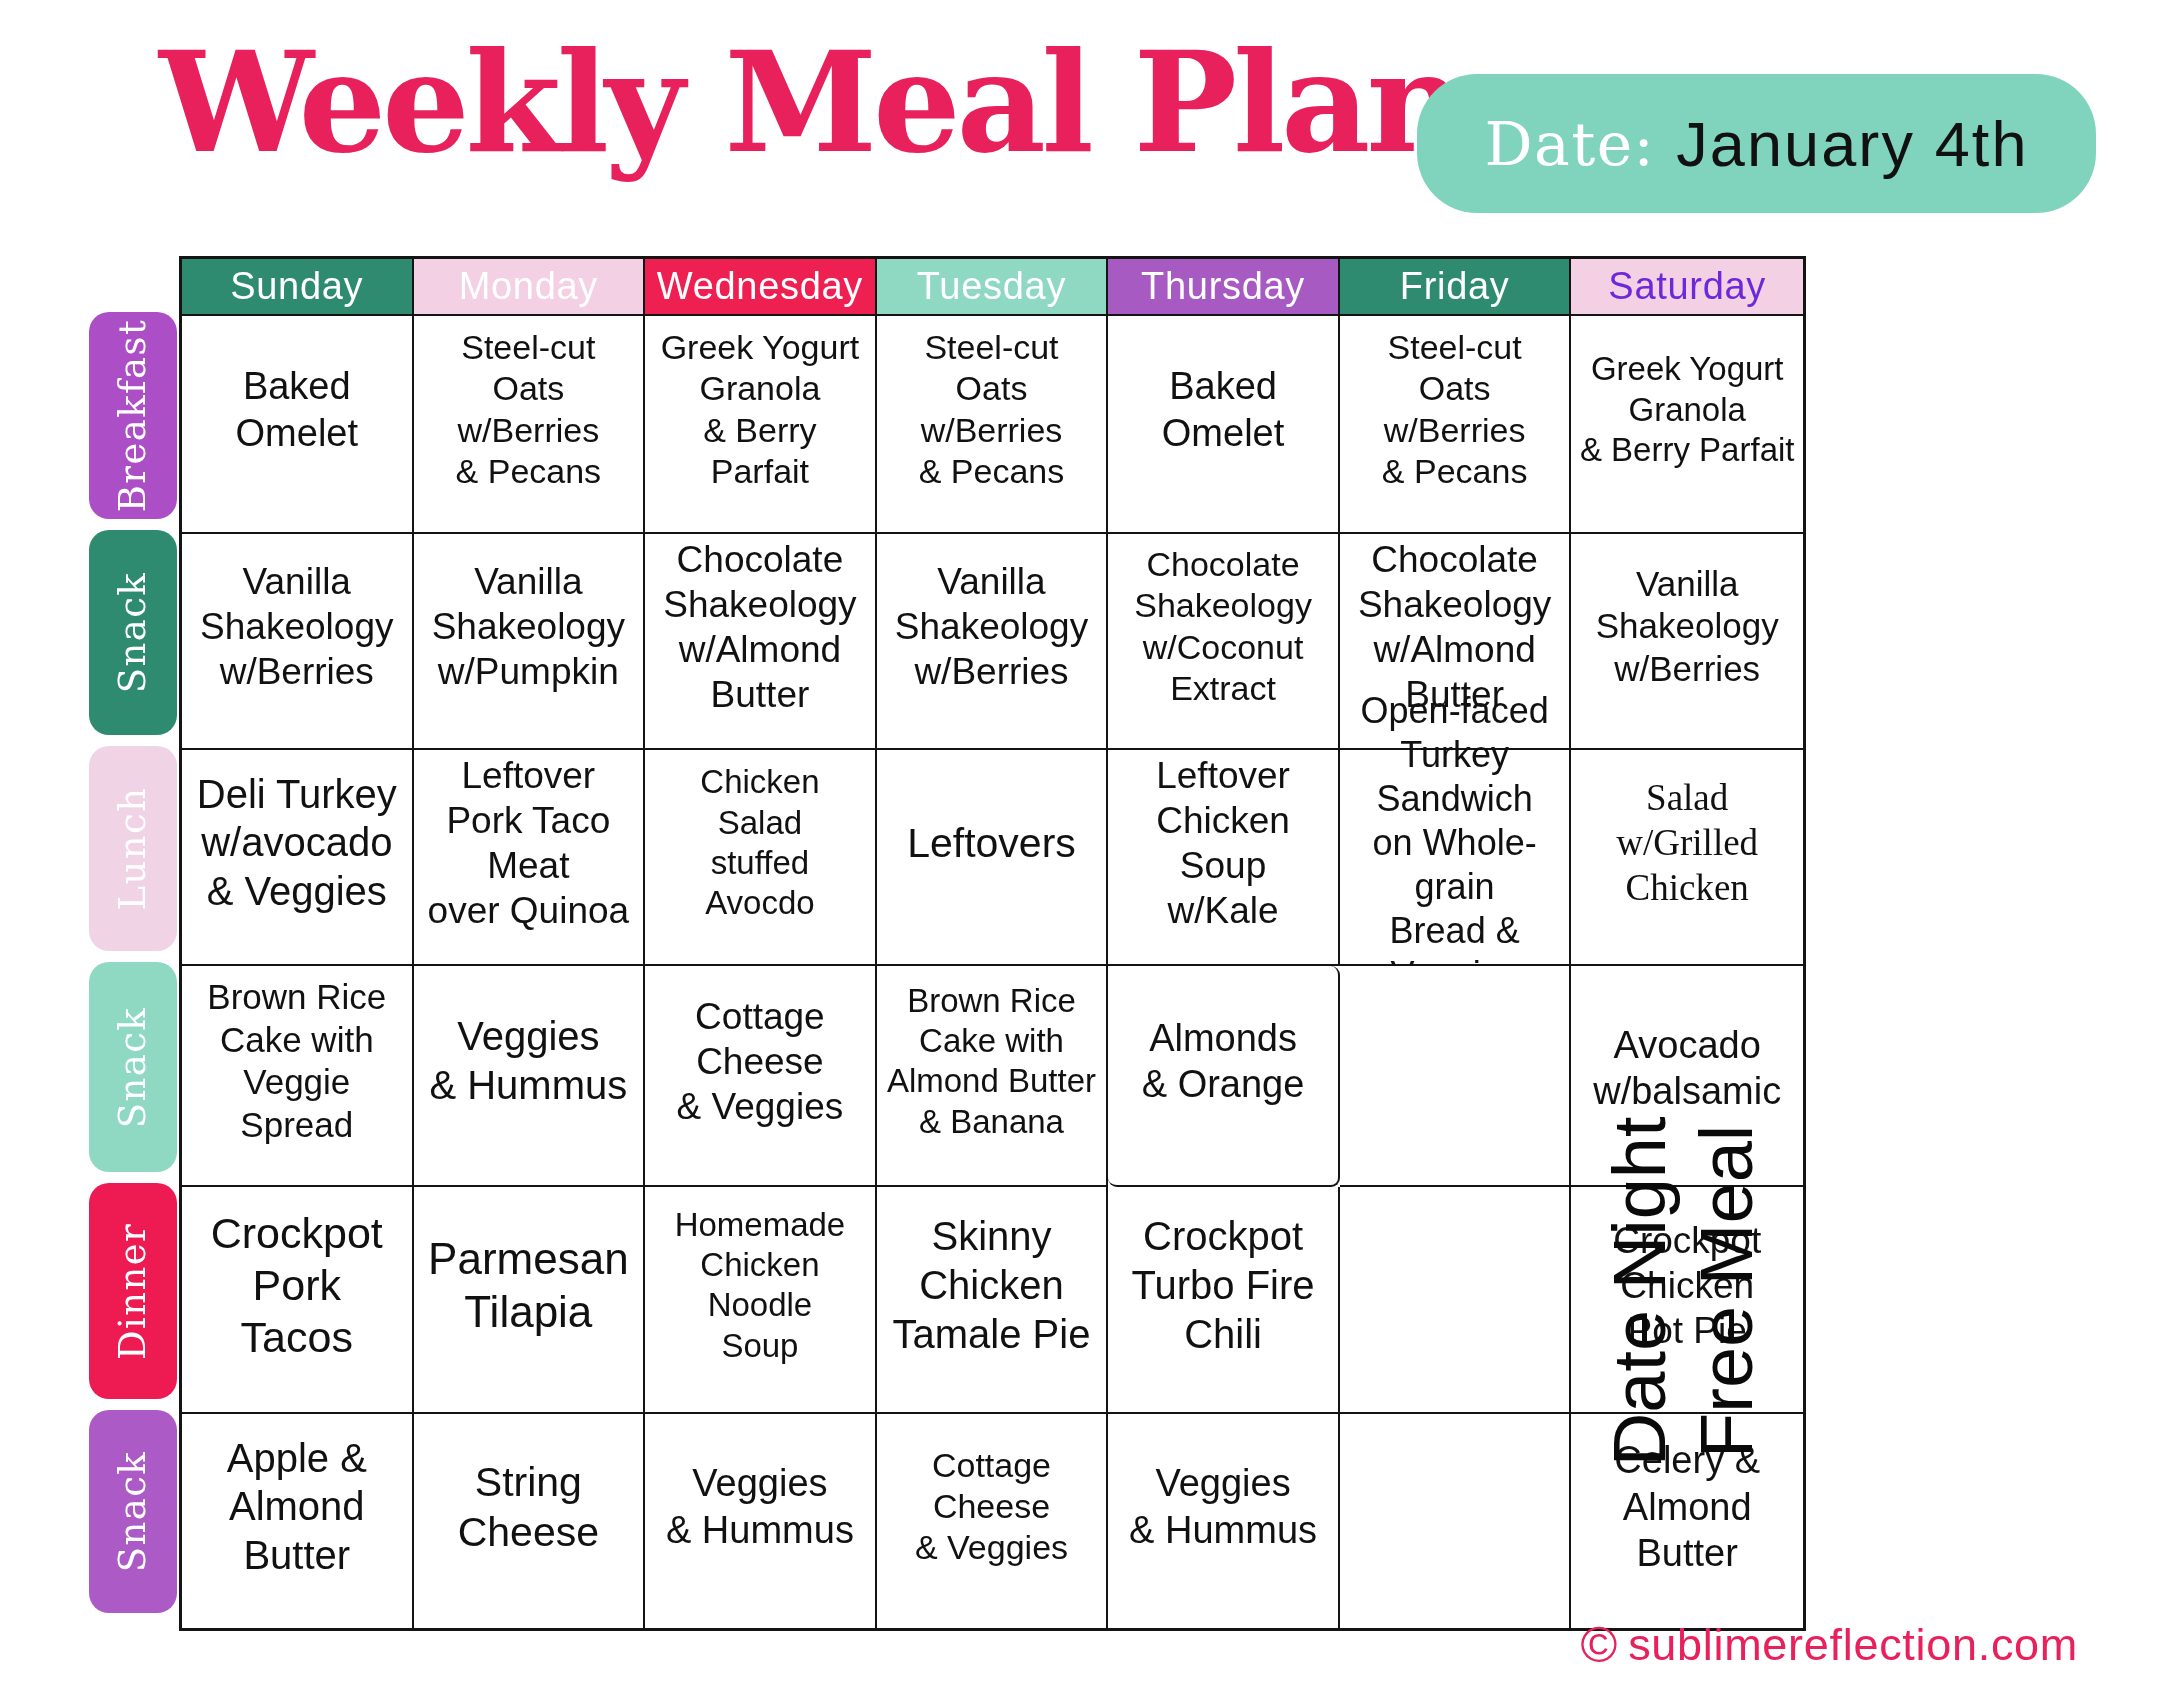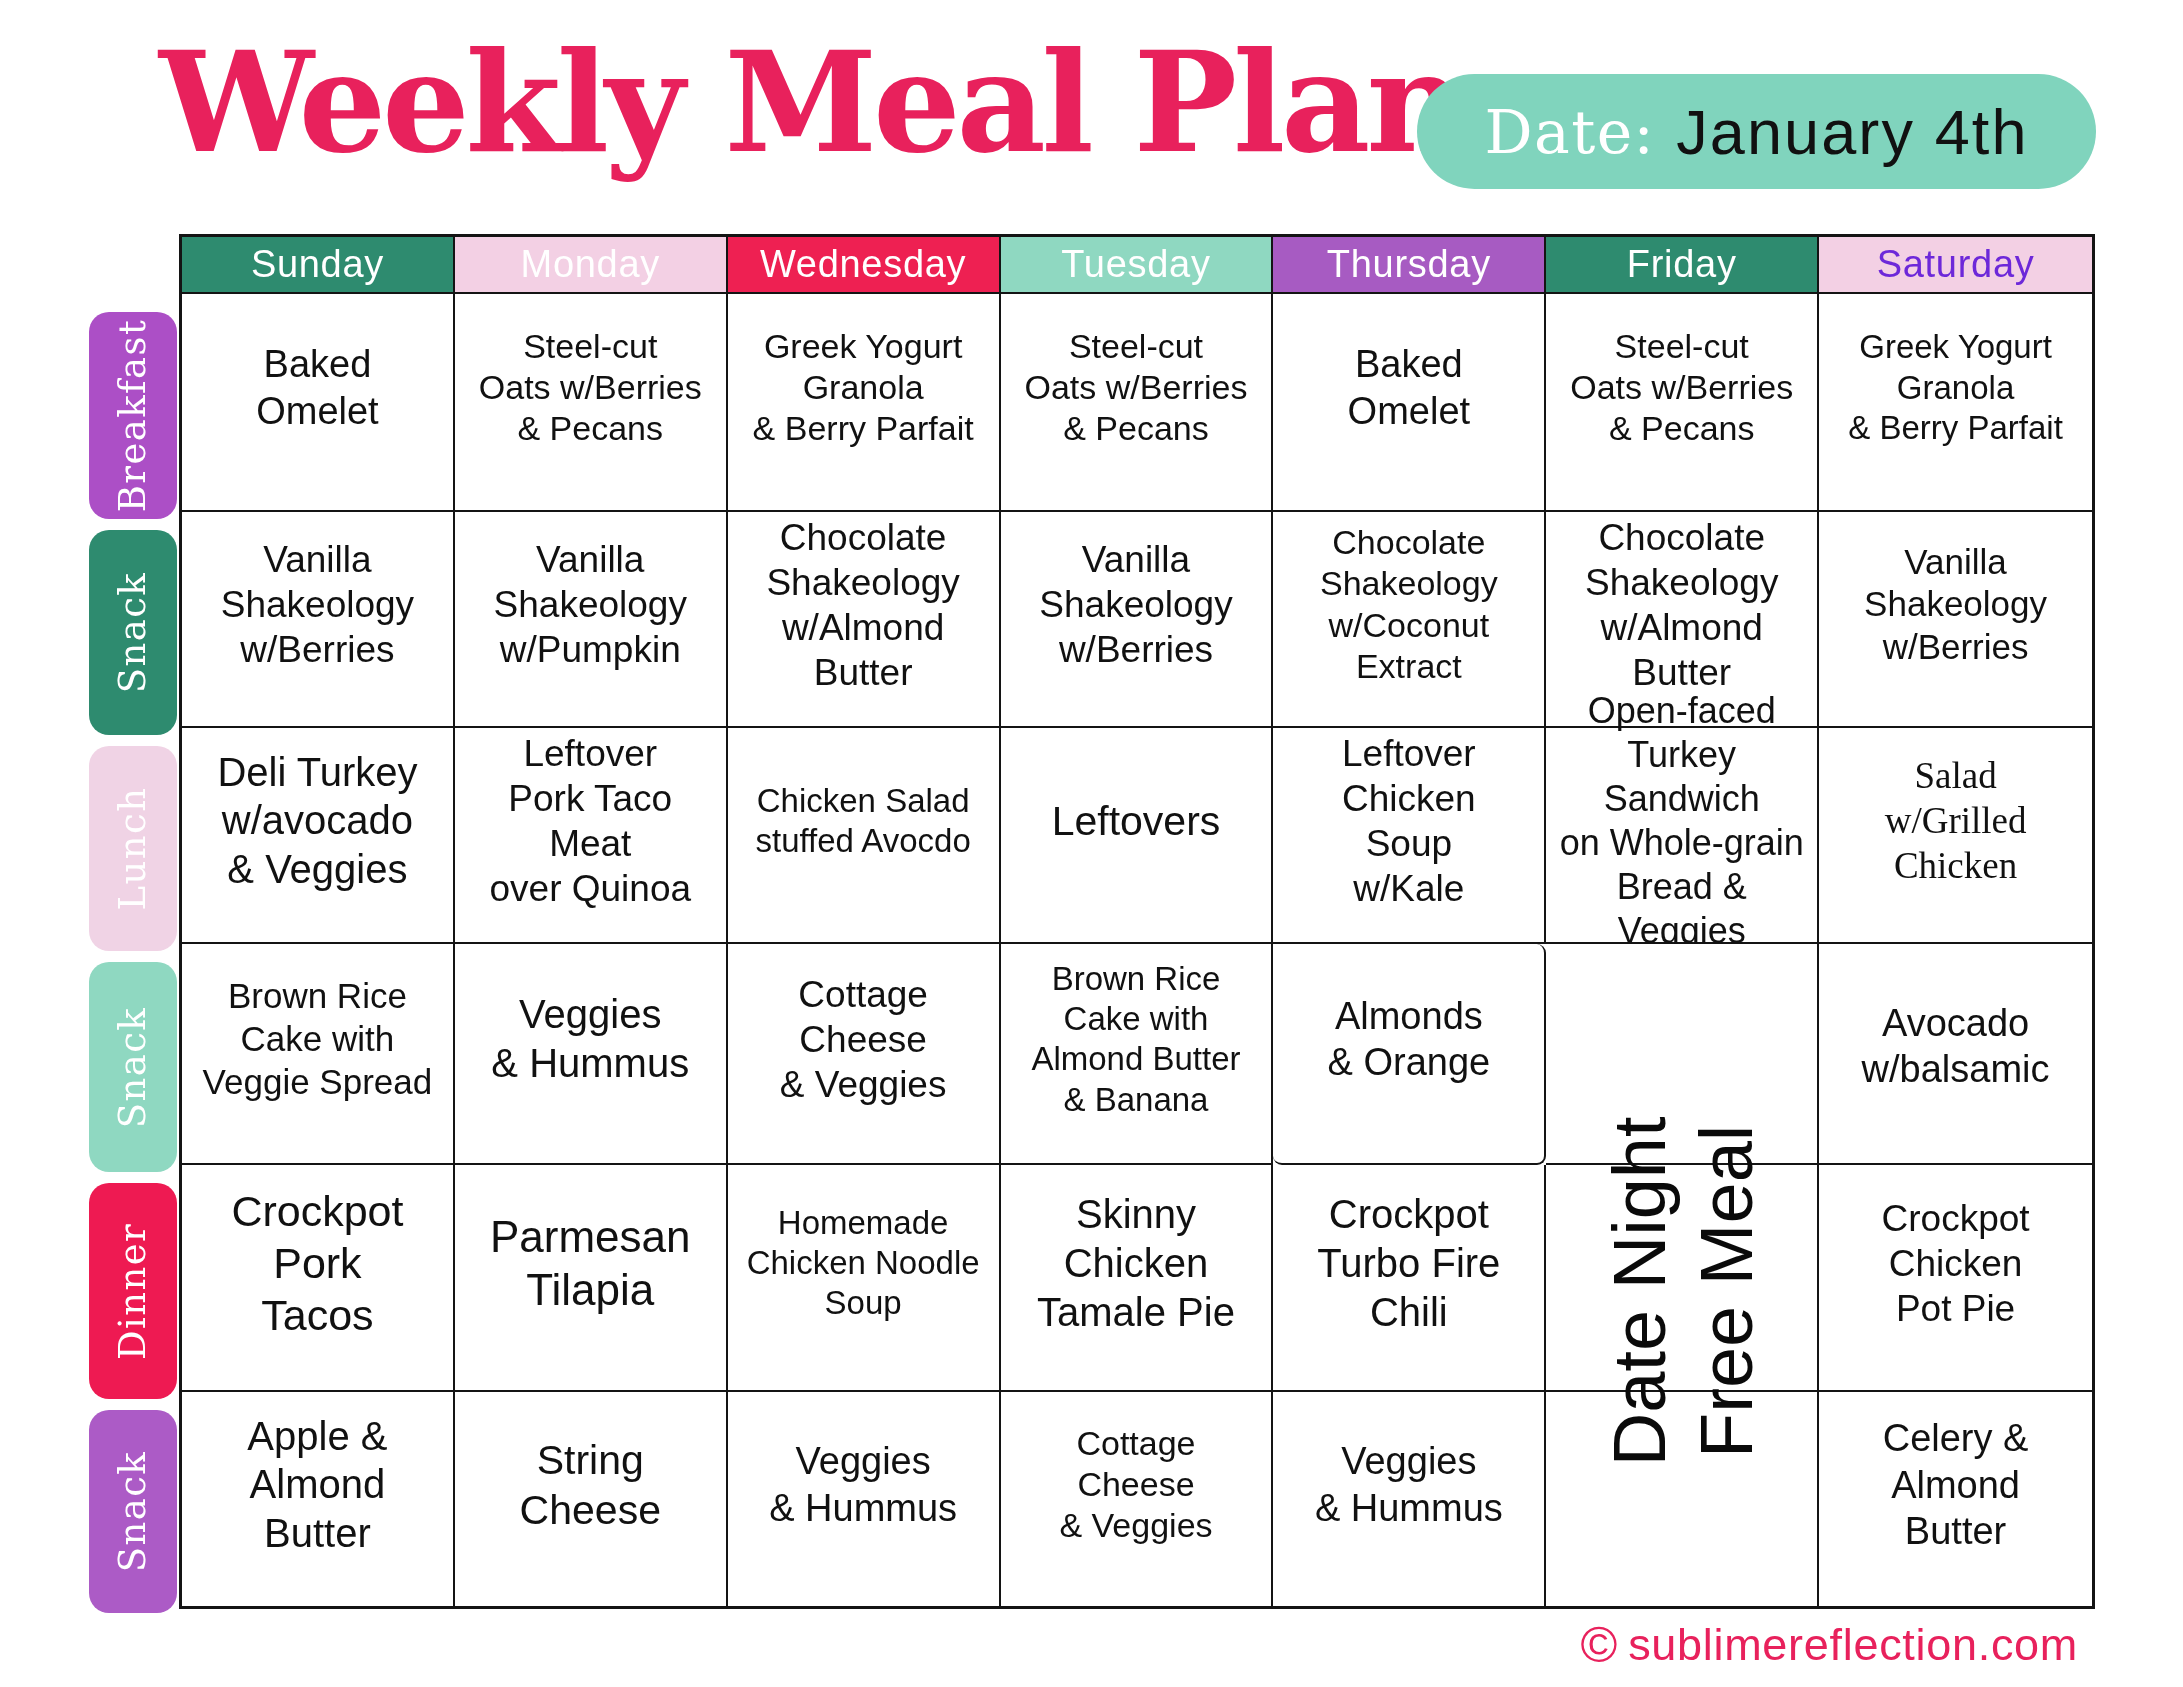--- a/index.html
+++ b/index.html
@@ -22,21 +22,21 @@
     line-height: 1.1;
     letter-spacing: -4.3px;
     color: #E8215C;
     white-space: nowrap;
   }
   .date-badge {
     position: absolute;
     left: 1417px;
     top: 74px;
     width: 679px;
-    height: 115px;
+    height: 139px;
     background: #80D4BD;
     border-radius: 60px;
     display: flex;
     align-items: center;
     justify-content: center;
     gap: 21px;
   }
   .date-label {
     font-family: "DejaVu Serif", serif;
     font-size: 60px;
@@ -46,22 +46,22 @@
   .date-value {
     font-family: "Liberation Sans", sans-serif;
     font-size: 63px;
     color: #111111;
     letter-spacing: 2.1px;
     text-align: right;
   }
   .meal-grid {
     position: absolute;
     left: 179px;
-    top: 234px;
-    width: 1916px;
+    top: 256px;
+    width: 1627px;
     border: 3.5px solid #141414;
     display: grid;
     grid-template-columns: repeat(7, 1fr);
     grid-template-rows: 57px 218px 216px 216px 221px 227px 214px;
     background: #ffffff;
   }
   .day-head {
     border-right: 2.1px solid #141414;
     border-bottom: 2.1px solid #141414;
     display: flex;

